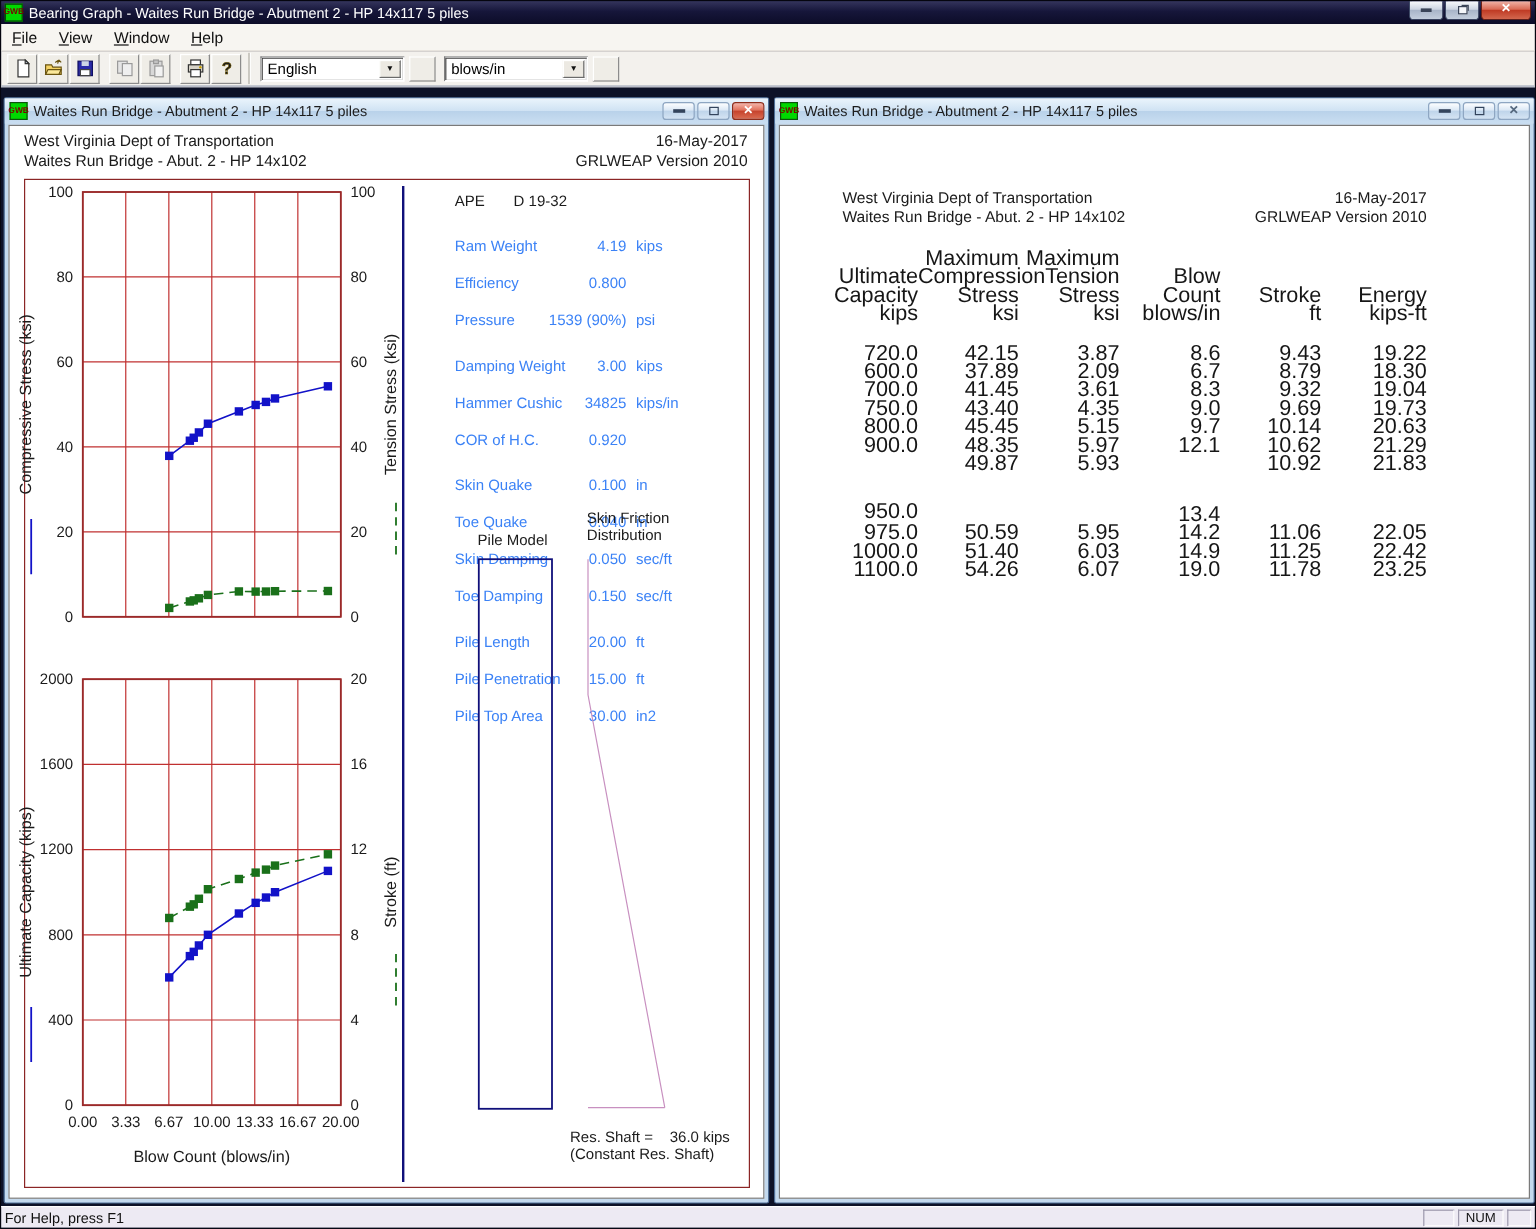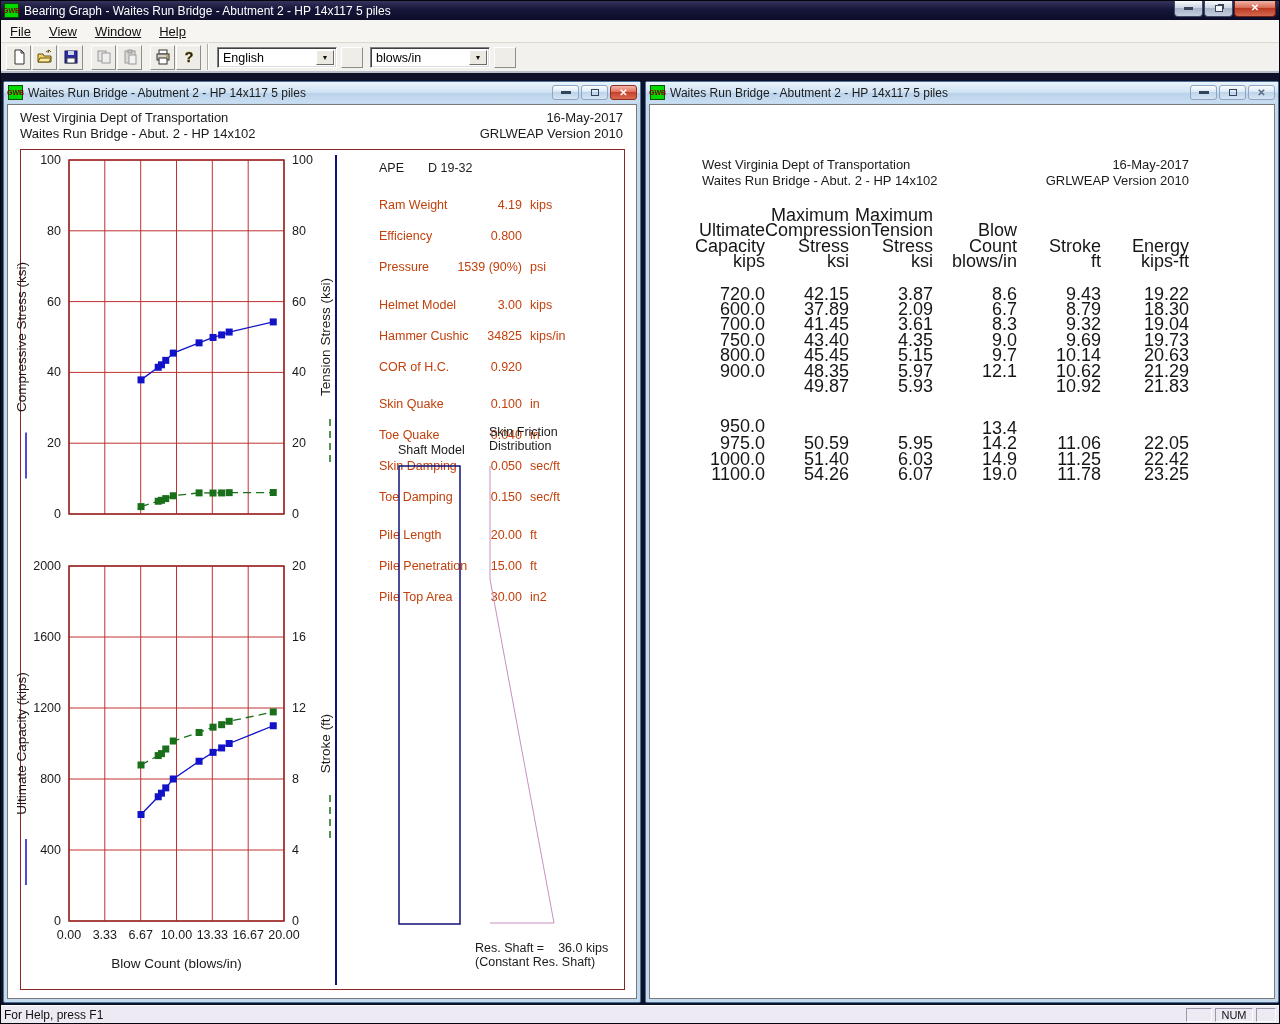--- a/index.html
+++ b/index.html
@@ -35,21 +35,21 @@
   .g-min { display:block; width:9px; height:3px; background:#3a4458; }
   .mbtn.close .gx, .g-x { font-size:10px; font-weight:bold; line-height:1; }
   .g-restore { display:block; width:8px; height:7px; border:1px solid #3a4458; background:#f4f6fa; box-shadow:2px -2px 0 -1px #3a4458; }
 
   
   .menubar {
     position:absolute; top:19px; left:0; right:0; height:23px;
     background:#f7f5f1; border-bottom:1px solid #dcd8d0;
     display:flex; align-items:stretch; font-size:13px; color:#111;
   }
-  .menu-item { padding:4px 9px 0 9px;text-decoration:underline; }
+  .menu-item { padding:4px 9px 0 9px; }
   .menu-item u { text-decoration:underline; }
 
   
   .toolbar {
     position:absolute; top:42px; left:0; right:0; height:30px;
     background:#f3f1ed; display:flex; align-items:center; padding-left:5px;
     border-bottom:2px solid #b9bdc9;
   }
   .tb-btn {
     width:25px; height:25px; margin-right:1px; background:#efede7;
@@ -104,21 +104,21 @@
   .abs { position:absolute; }
   .hdr-line { font-size:13px; color:#1b1b1b; white-space:nowrap; }
   .r { text-align:right; }
 
   
   .red-frame { border:1px solid #8b2525; }
   .divider { border-left:2px solid #10107a; }
   svg text { font-family:"Liberation Sans", sans-serif; fill:#1a1a1a; }
 
   
-  .info-row { position:relative; height:15.5px; font-size:12.5px; color:#c2410c; white-space:nowrap; }
+  .info-row { position:relative; height:15.5px; font-size:12.5px; color:#3b82f6; white-space:nowrap; }
   .info-label { position:absolute; left:0; top:0; }
   .info-value { position:absolute; left:0; top:0; width:143px; text-align:right; }
   .info-unit { position:absolute; left:151px; top:0; }
   .hammer-line { font-size:12.5px; color:#1b1b1b; }
   .hammer-model { margin-left:24px; }
 
   .small-label { font-size:12.5px; color:#1b1b1b; white-space:nowrap; }
 
   
   .rt-row { display:flex; font-size:18px; color:#161616; line-height:15.4px; }
@@ -384,21 +384,21 @@
               <span class="info-label">Efficiency</span>
               <span class="info-value">0.800</span>
               <span class="info-unit"></span>
             </div>
             <div class="info-row abs" style="left: 0px; top: 54px; width: 246px;">
               <span class="info-label">Pressure</span>
               <span class="info-value">1539 (90%)</span>
               <span class="info-unit">psi</span>
             </div>
             <div class="info-row abs" style="left: 0px; top: 76px; width: 246px;">
-              <span class="info-label">Helmet Model</span>
+              <span class="info-label">Damping Weight</span>
               <span class="info-value">3.00</span>
               <span class="info-unit">kips</span>
             </div>
             <div class="info-row abs" style="left: 0px; top: 91.5px; width: 246px;">
               <span class="info-label">Hammer Cushic</span>
               <span class="info-value">34825</span>
               <span class="info-unit">kips/in</span>
             </div>
             <div class="info-row abs" style="left: 0px; top: 107px; width: 246px;">
               <span class="info-label">COR of H.C.</span>
@@ -439,21 +439,21 @@
               <span class="info-label">Pile Top Area</span>
               <span class="info-value">30.00</span>
               <span class="info-unit">in2</span>
             </div>
           </div>
 
         <div class="abs small-label" style="left:481px; top:320px;">
           <div>Skin Friction</div>
           <div>Distribution</div>
         </div>
-        <div class="abs small-label" style="left:390px; top:338px;">Shaft Model</div>
+        <div class="abs small-label" style="left:390px; top:338px;">Pile Model</div>
         <svg class="abs" style="left:330px; top:352px;" width="280" height="478">
           <rect x="61" y="9" width="61" height="458" fill="none" stroke="#10107a" stroke-width="1.5"></rect>
           <polyline points="152,9 152,122 216,466" fill="none" stroke="#c890c0" stroke-width="1"></polyline>
           <line x1="152" y1="466" x2="216" y2="466" stroke="#c890c0" stroke-width="1"></line>
         </svg>
         <div class="abs small-label" style="left:467px; top:836px;">
           <div><span>Res. Shaft =</span><span style="margin-left:14px;">36.0 kips</span></div>
           <div>(Constant Res. Shaft)</div>
         </div>
       </div>

